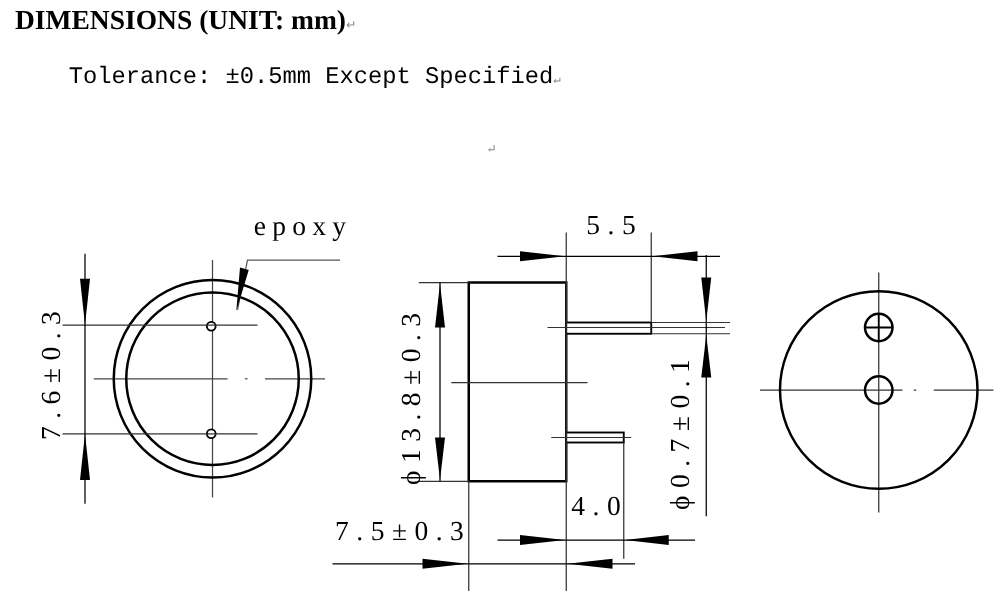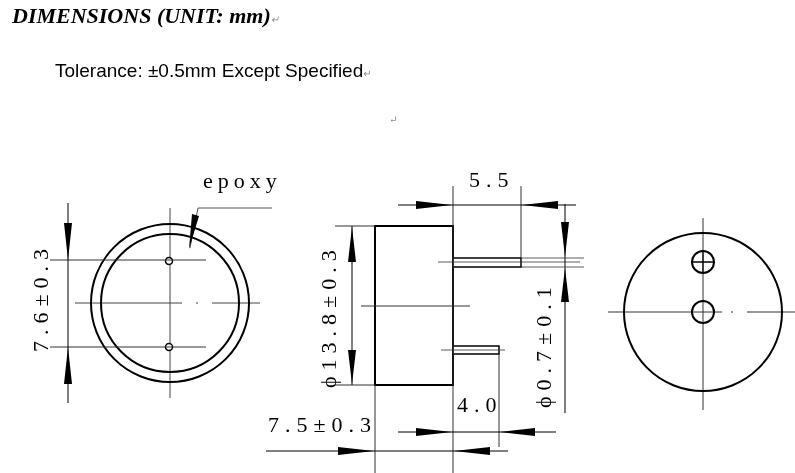--- a/index.html
+++ b/index.html
@@ -1,18 +1,18 @@
 <!DOCTYPE html>
 <html><head>
 <meta charset="utf-8">
 <style>
   html, body { margin: 0; padding: 0; background: #ffffff; }
   body { width: 795px; height: 473px; position: relative; overflow: hidden; font-family: "Liberation Serif", "DejaVu Serif", serif; color: #000; }
-  .title { position: absolute; left: 12px; top: 3px; font-size: 22px; font-weight: bold; font-family: "Liberation Serif", serif; letter-spacing: 0px; font-style: italic; }
-  .tol { position: absolute; left: 55px; top: 60px; font-size: 19px; font-family: Liberation Sans, sans-serif; }
+  .title { position: absolute; left: 12px; top: 3px; font-size: 22px; font-weight: bold; font-family: "Liberation Serif", serif; letter-spacing: 0px; }
+  .tol { position: absolute; left: 55px; top: 50px; font-size: 19px; font-family: Liberation Mono, monospace; }
   .ret { color: #888; font-size: 10px; font-weight: normal; }
   .para { position: absolute; left: 389px; top: 114px; color: #888; font-size: 10px; }
   svg.drawing { position: absolute; left: 0; top: 0; }
   .dimtext { font-family: "Liberation Serif", "DejaVu Serif", serif; font-size: 22px; fill: #000; letter-spacing: 6px; }
   .label { font-family: "Liberation Serif", serif; font-size: 22px; fill: #000; letter-spacing: 5px; }
 </style>
 </head>
 <body>
 
 <div class="title"><span>DIMENSIONS (UNIT: mm)</span><span class="ret">↵</span></div>

